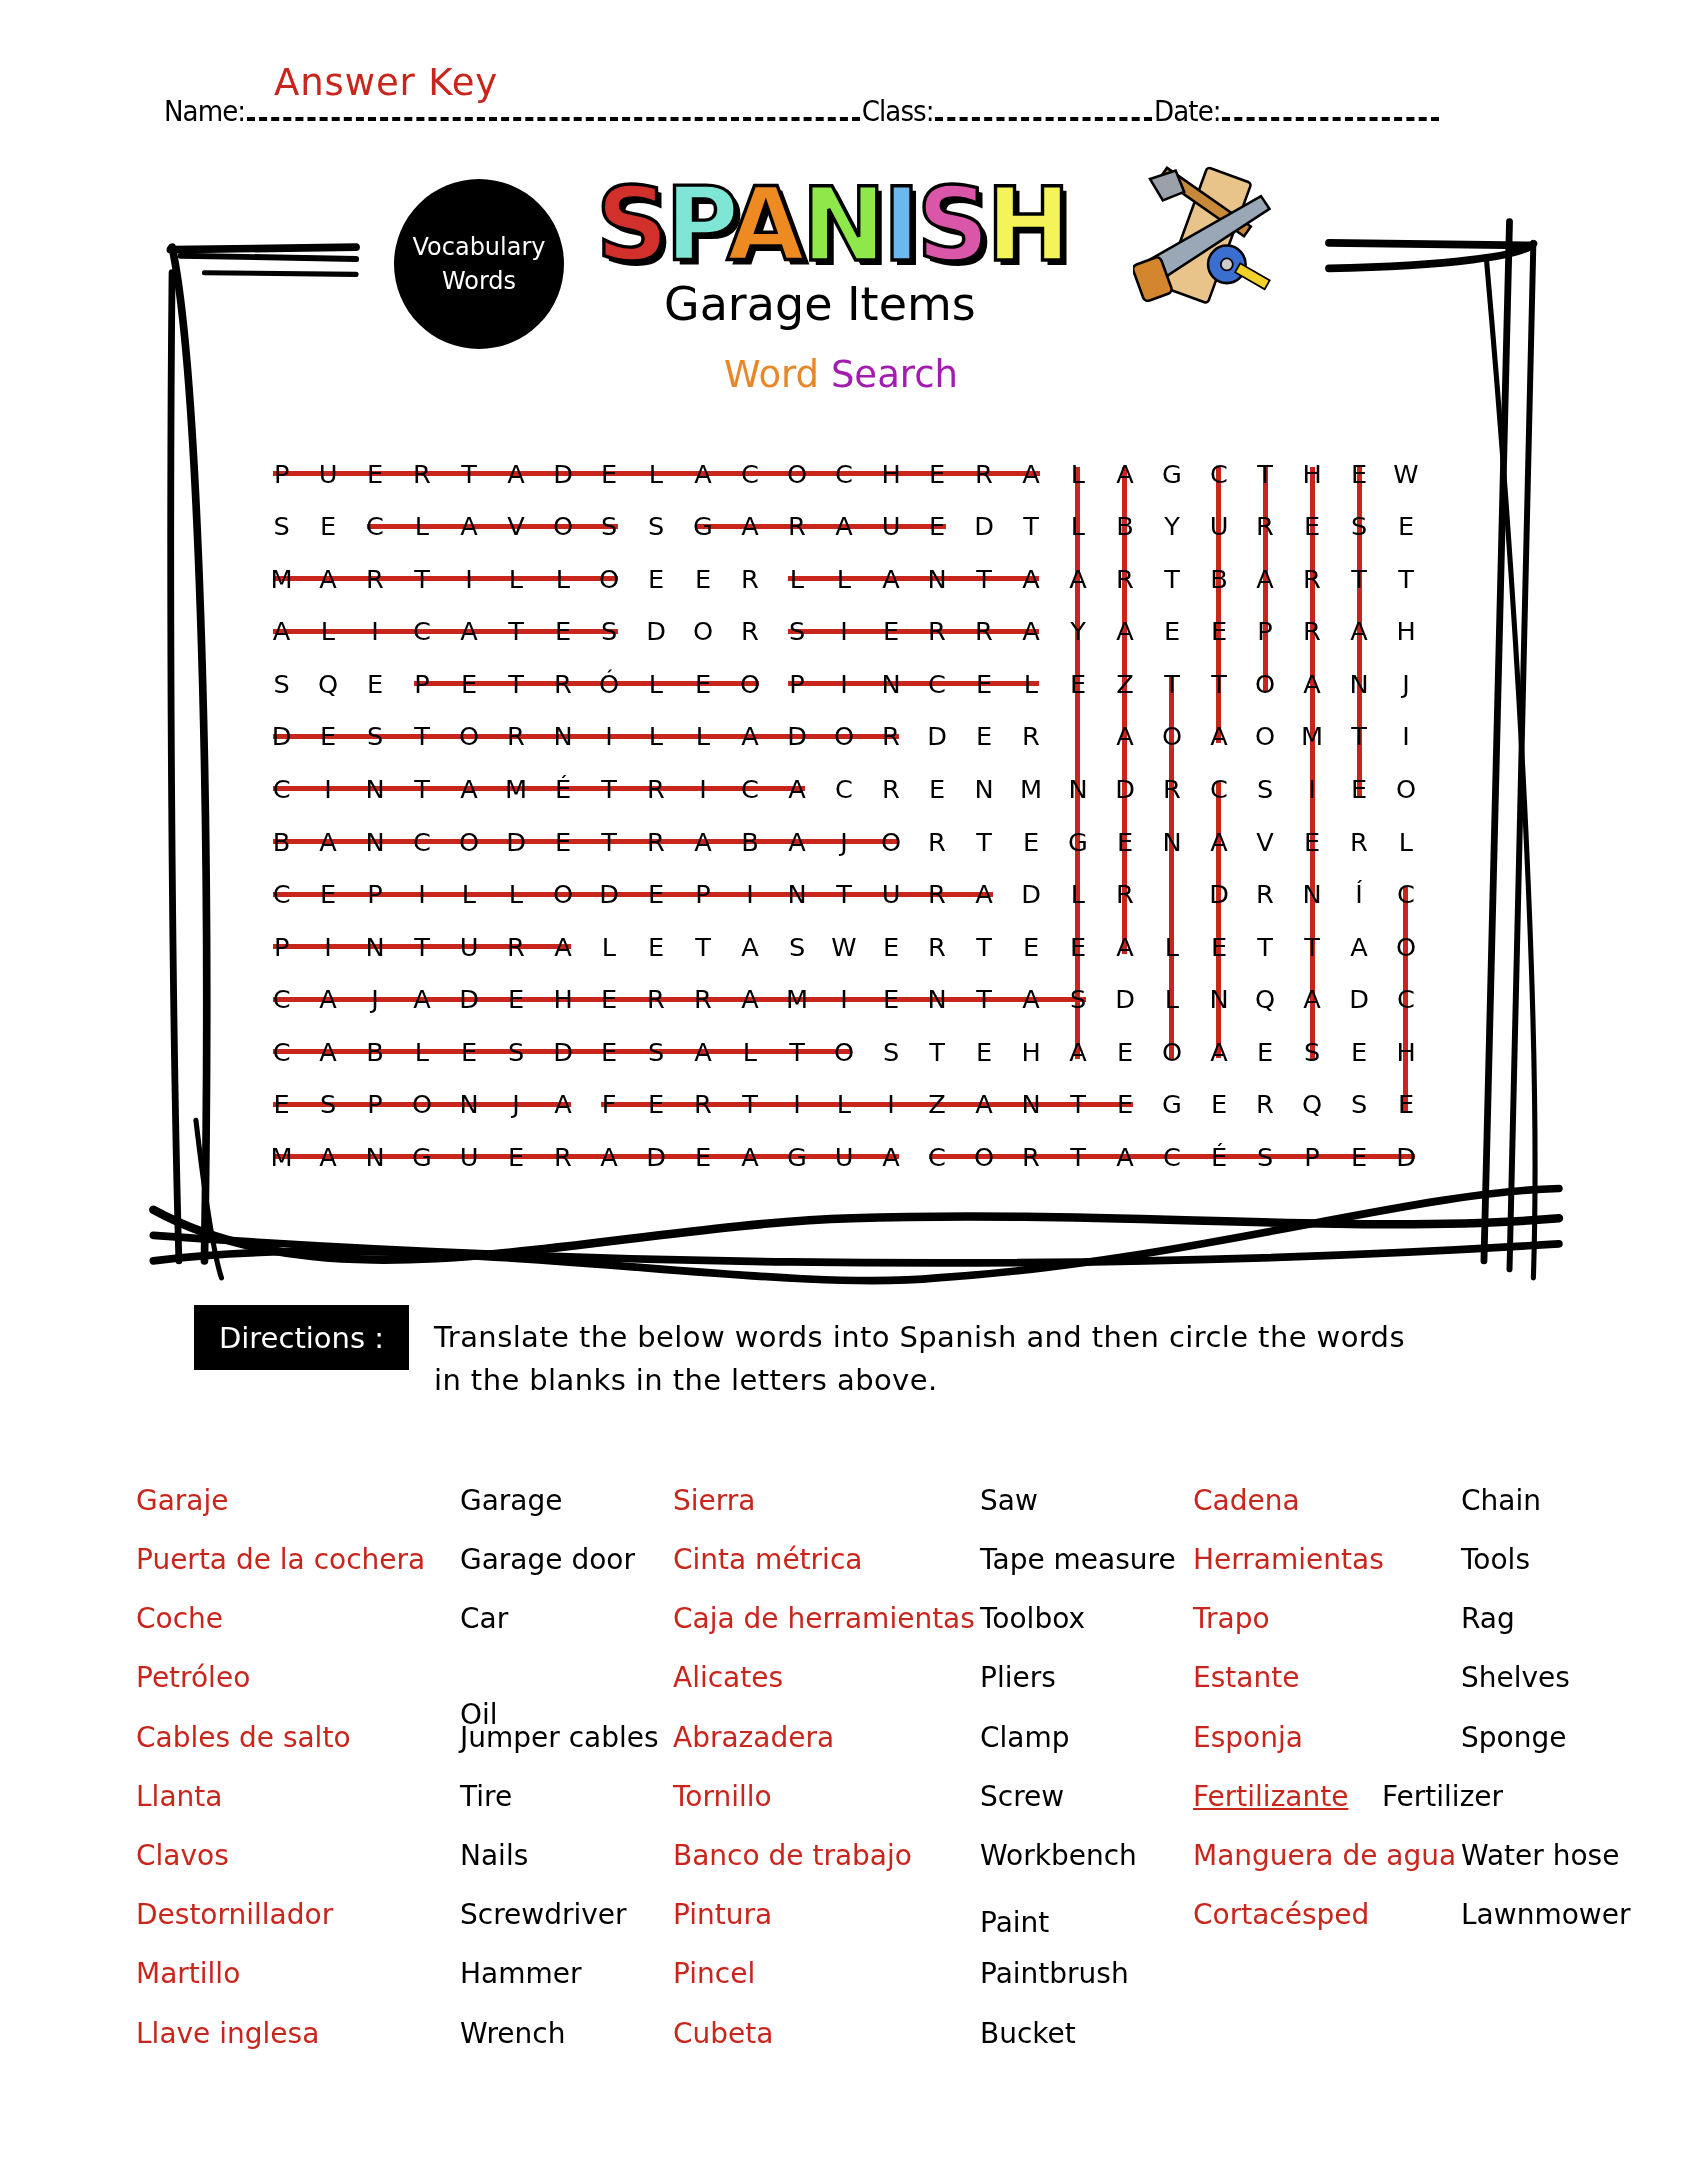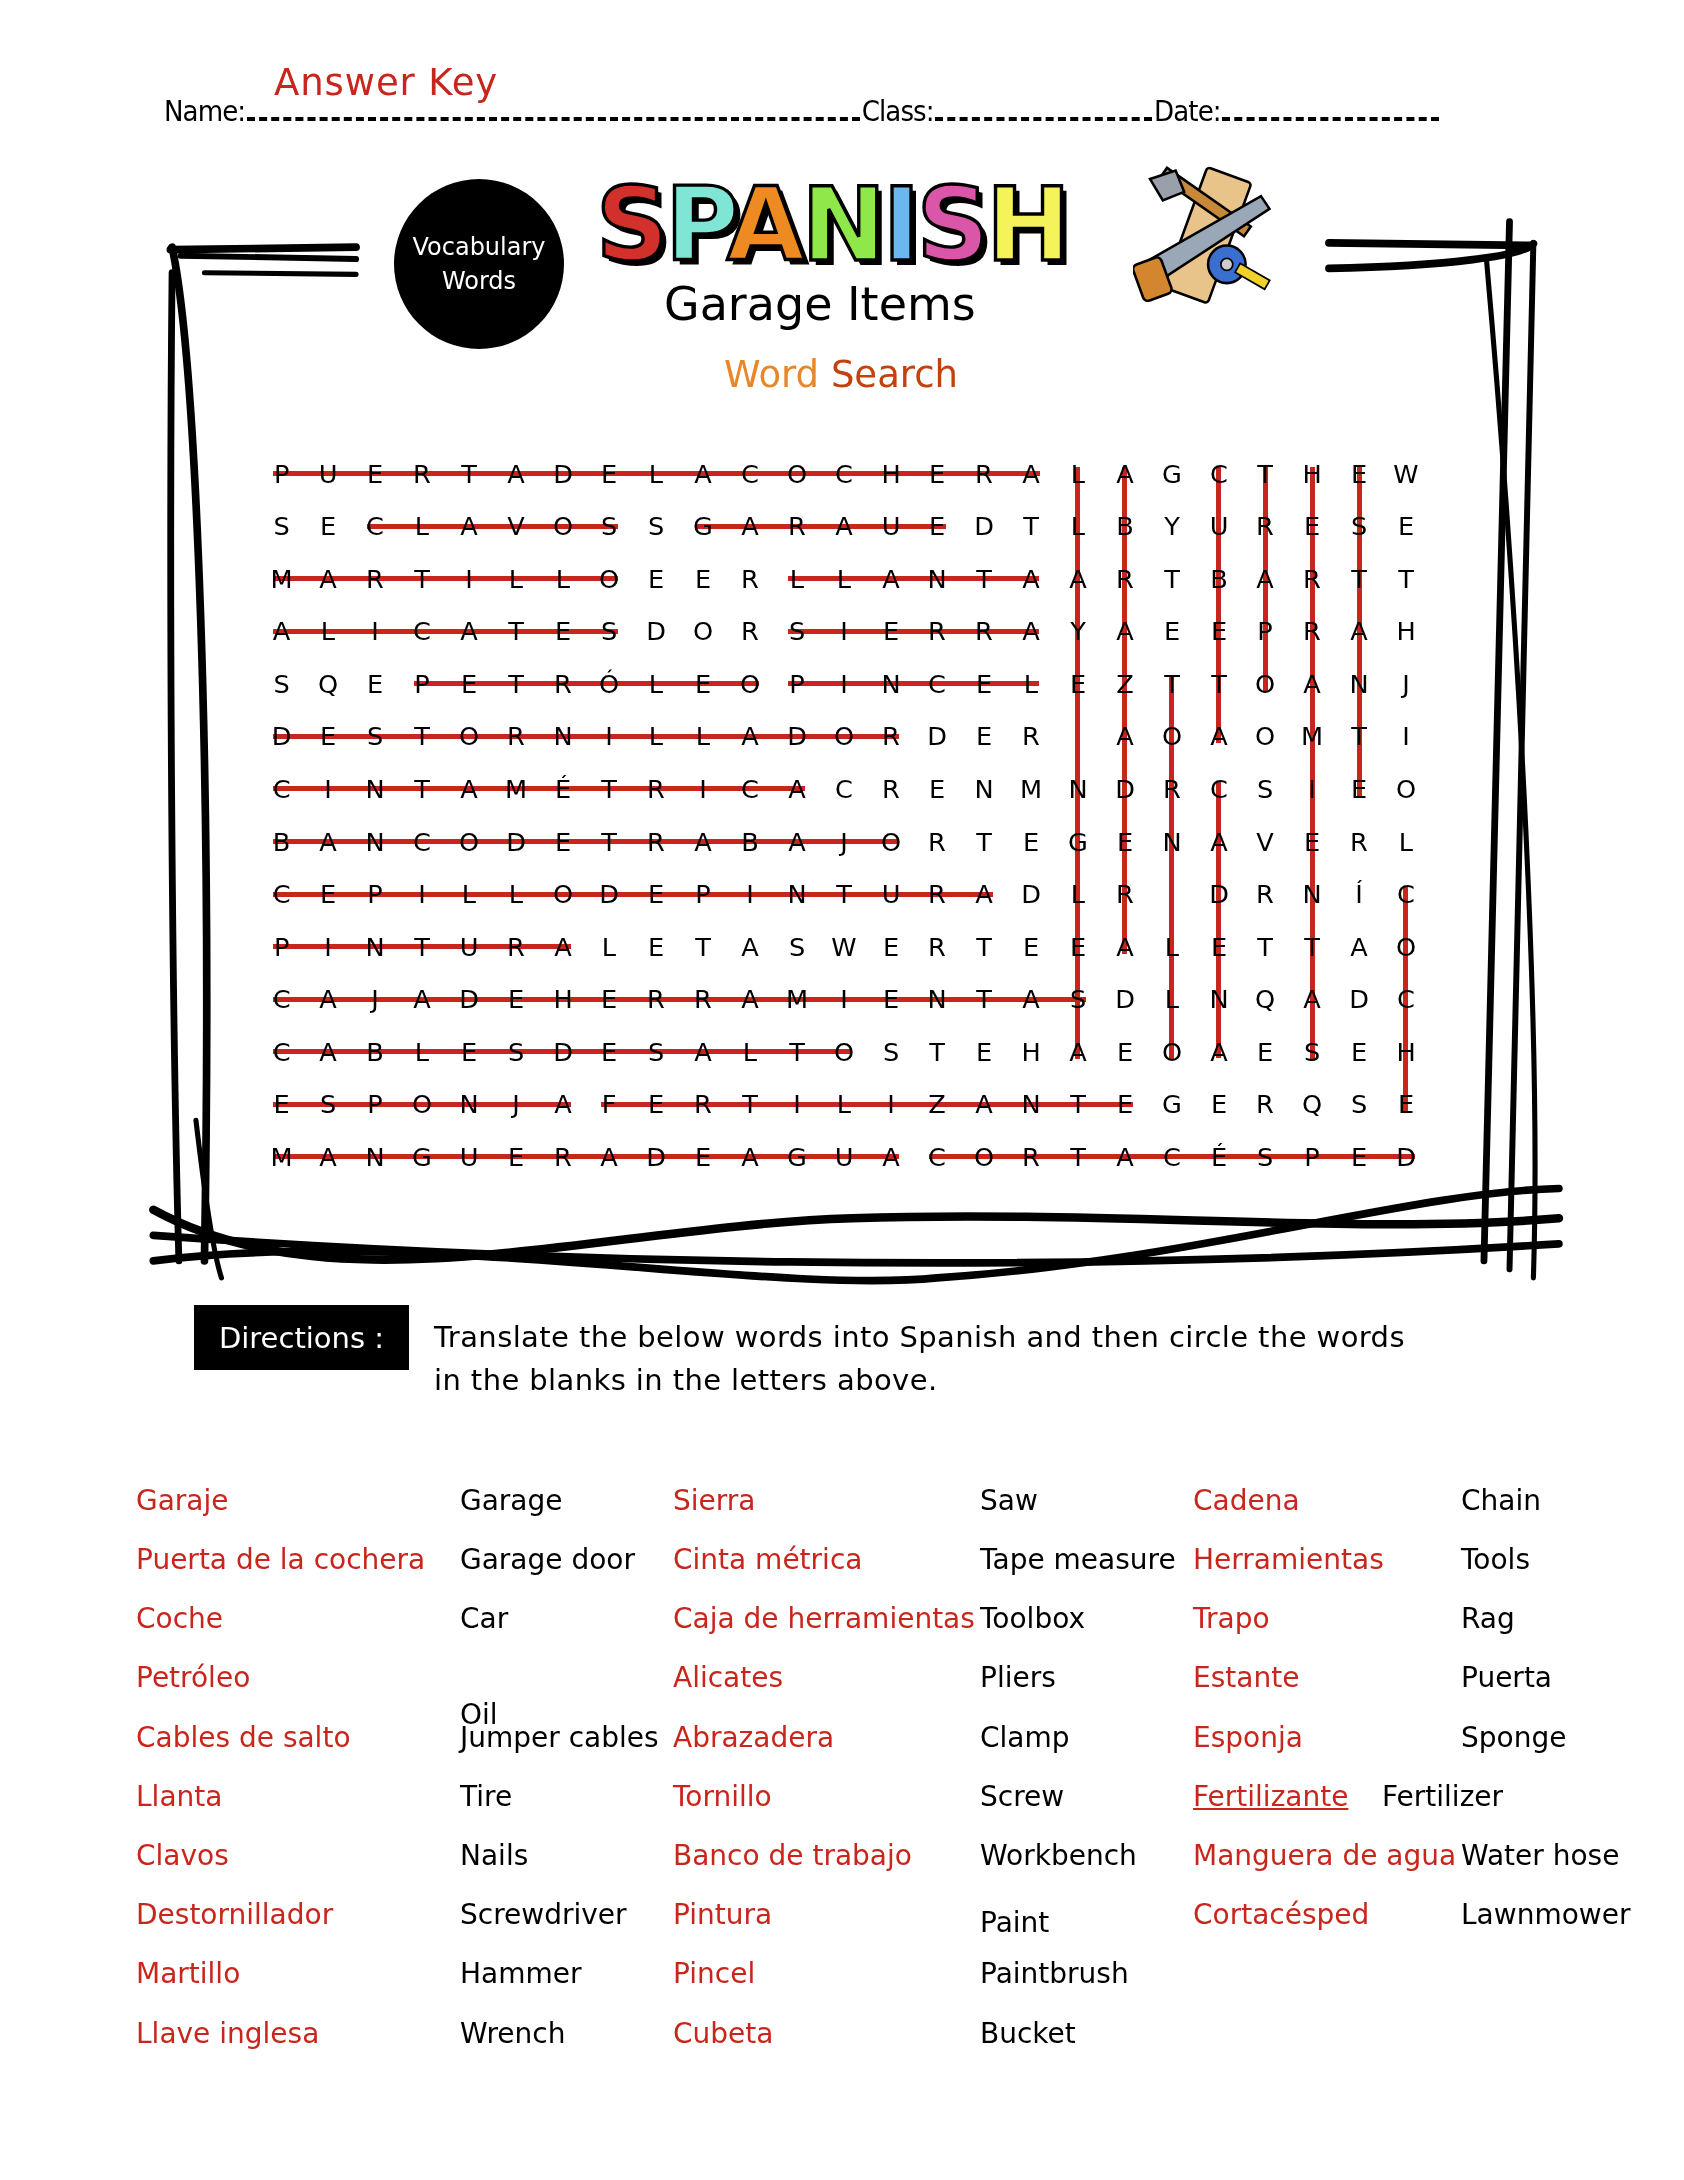--- a/index.html
+++ b/index.html
@@ -6,21 +6,21 @@
   body { width:1685px; height:2181px; position:relative; overflow:hidden; font-family:"DejaVu Sans", sans-serif; color:#000; }
   .abs { position:absolute; }
   .answer-key { left:274px; top:61px; font-size:37px; color:#c8261c; font-family:"DejaVu Sans", sans-serif; letter-spacing:0.9px; }
   .header-line { left:164px; top:94px; font-size:29px; font-family:"DejaVu Sans Condensed","DejaVu Sans", sans-serif; white-space:nowrap; letter-spacing:-0.9px; }
   .header-line .blank { display:inline-block; border-bottom:4.3px dashed #000; height:5.1px; vertical-align:baseline; margin:0 1.7px; }
   .vocab-circle { left:394px; top:179px; width:170px; height:170px; border-radius:50%; background:#000; color:#fff; display:flex; flex-direction:column; align-items:center; justify-content:center; font-size:24px; line-height:34px; }
   .title-spanish { left:596px; top:166px; font-size:101px; font-weight:bold; letter-spacing:-3.4px; font-family:"DejaVu Sans", sans-serif; }
   .title-spanish span { -webkit-text-stroke:3.4px #000; text-shadow:5.1px 5.1px 0 #000; }
   .title-sub { left:664px; top:277px; font-size:46px; font-family:"DejaVu Sans", sans-serif; }
   .title-ws { left:724px; top:353px; font-size:37px; }
-  .title-ws .w1 { color:#e8872a; } .title-ws .w2 { color:#c2410c; }
+  .title-ws .w1 { color:#e8872a; } .title-ws .w2 { color:#a21caf; }
   .tools-icon { left:1133px; top:162px; width:145px; height:145px; }
   .frame { left:0; top:0; width:1685px; height:2181px; pointer-events:none; }
   .grid { left:256px; top:443px; width:1193px; height:750px; }
   .cell { position:absolute; width:34px; text-align:center; font-size:25.6px; font-family:"DejaVu Sans", sans-serif; transform:translate(-17px,-15.3px); }
   .strike { position:absolute; background:#c8261c; }
   .directions-box { left:194px; top:1305px; width:215px; height:65px; background:#000; color:#fff; font-size:29px; display:flex; align-items:center; justify-content:center; }
   .directions-text { left:434px; top:1316px; width:980px; font-size:29px; line-height:43px; letter-spacing:0.4px; }
   .vocab { position:absolute; font-size:28px; white-space:nowrap; }
   .vocab.es { color:#c8261c; }
   .vocab.en { color:#000; }
@@ -502,21 +502,21 @@
     <div class="vocab en" style="left: 980px; top: 1957px;">Paintbrush</div>
     <div class="vocab es" style="left: 673px; top: 2017px;">Cubeta</div>
     <div class="vocab en" style="left: 980px; top: 2017px;">Bucket</div>
     <div class="vocab es" style="left: 1193px; top: 1484px;">Cadena</div>
     <div class="vocab en" style="left: 1461px; top: 1484px;">Chain</div>
     <div class="vocab es" style="left: 1193px; top: 1543px;">Herramientas</div>
     <div class="vocab en" style="left: 1461px; top: 1543px;">Tools</div>
     <div class="vocab es" style="left: 1193px; top: 1602px;">Trapo</div>
     <div class="vocab en" style="left: 1461px; top: 1602px;">Rag</div>
     <div class="vocab es" style="left: 1193px; top: 1661px;">Estante</div>
-    <div class="vocab en" style="left: 1461px; top: 1661px;">Puerta</div>
+    <div class="vocab en" style="left: 1461px; top: 1661px;">Shelves</div>
     <div class="vocab es" style="left: 1193px; top: 1721px;">Esponja</div>
     <div class="vocab en" style="left: 1461px; top: 1721px;">Sponge</div>
     <div class="vocab es" style="left: 1193px; top: 1780px; text-decoration: underline;">Fertilizante</div>
     <div class="vocab en" style="left: 1382px; top: 1780px;">Fertilizer</div>
     <div class="vocab es" style="left: 1193px; top: 1839px;">Manguera de agua</div>
     <div class="vocab en" style="left: 1461px; top: 1839px;">Water hose</div>
     <div class="vocab es" style="left: 1193px; top: 1898px;">Cortacésped</div>
     <div class="vocab en" style="left: 1461px; top: 1898px;">Lawnmower</div>
   </div>
 

